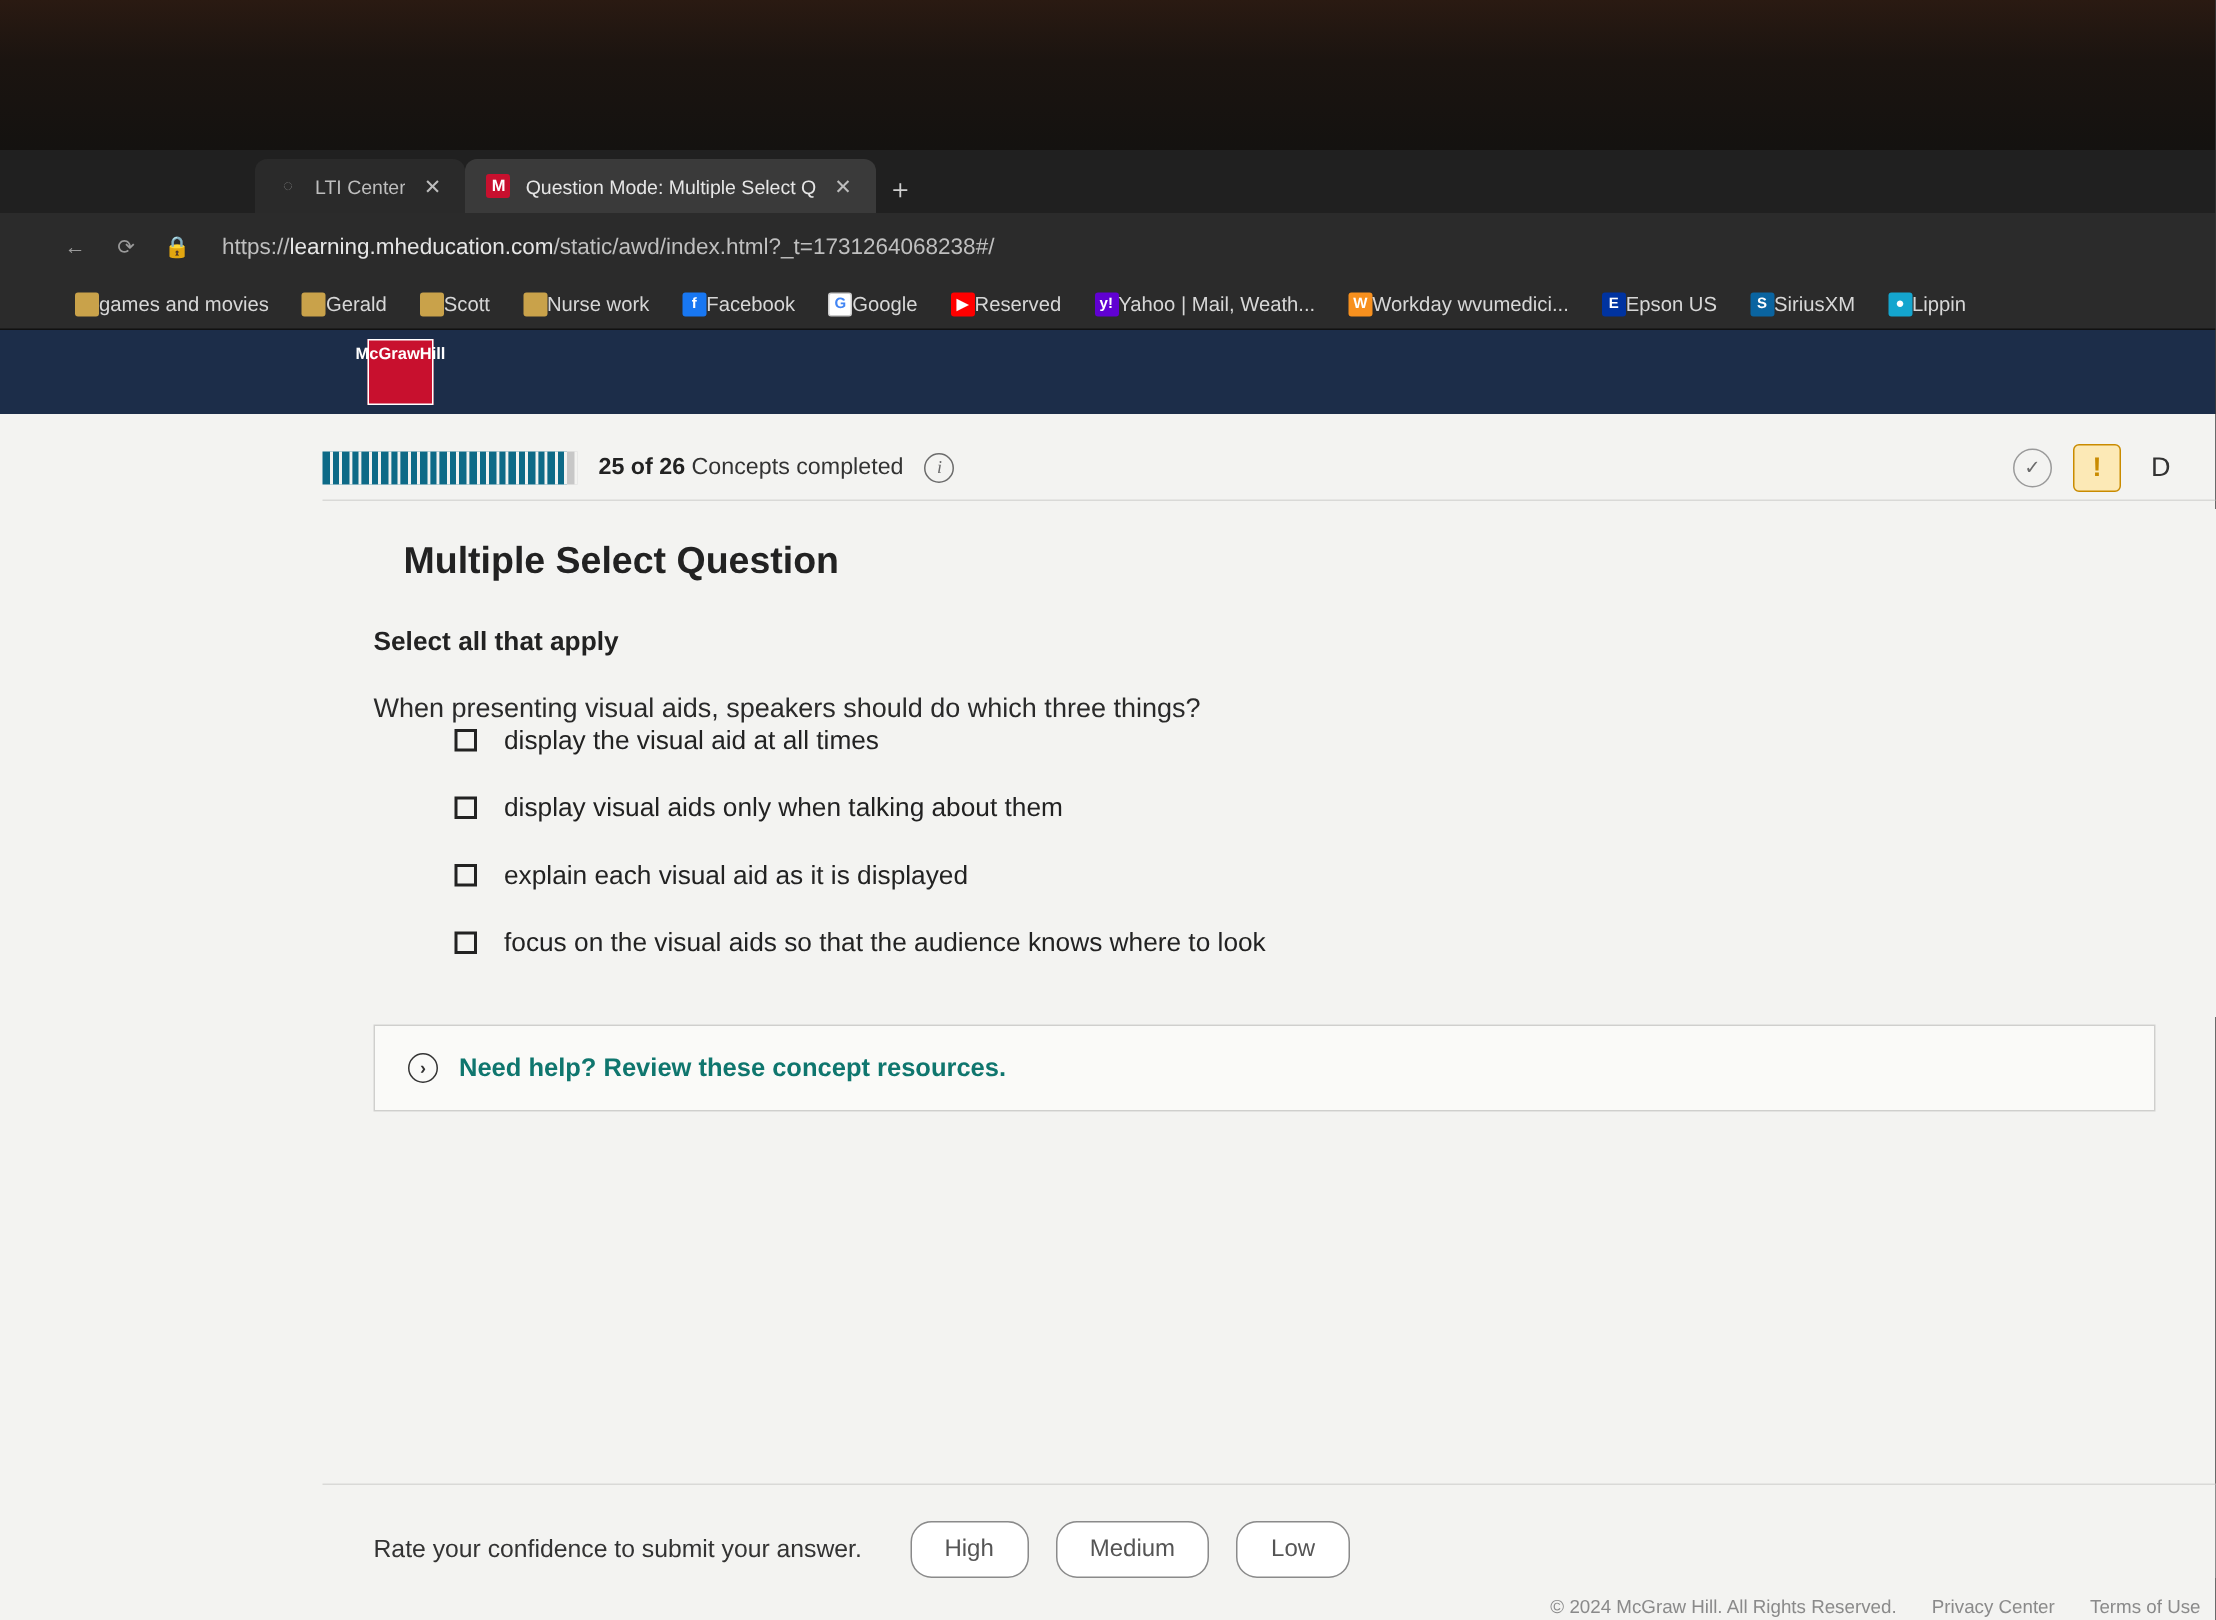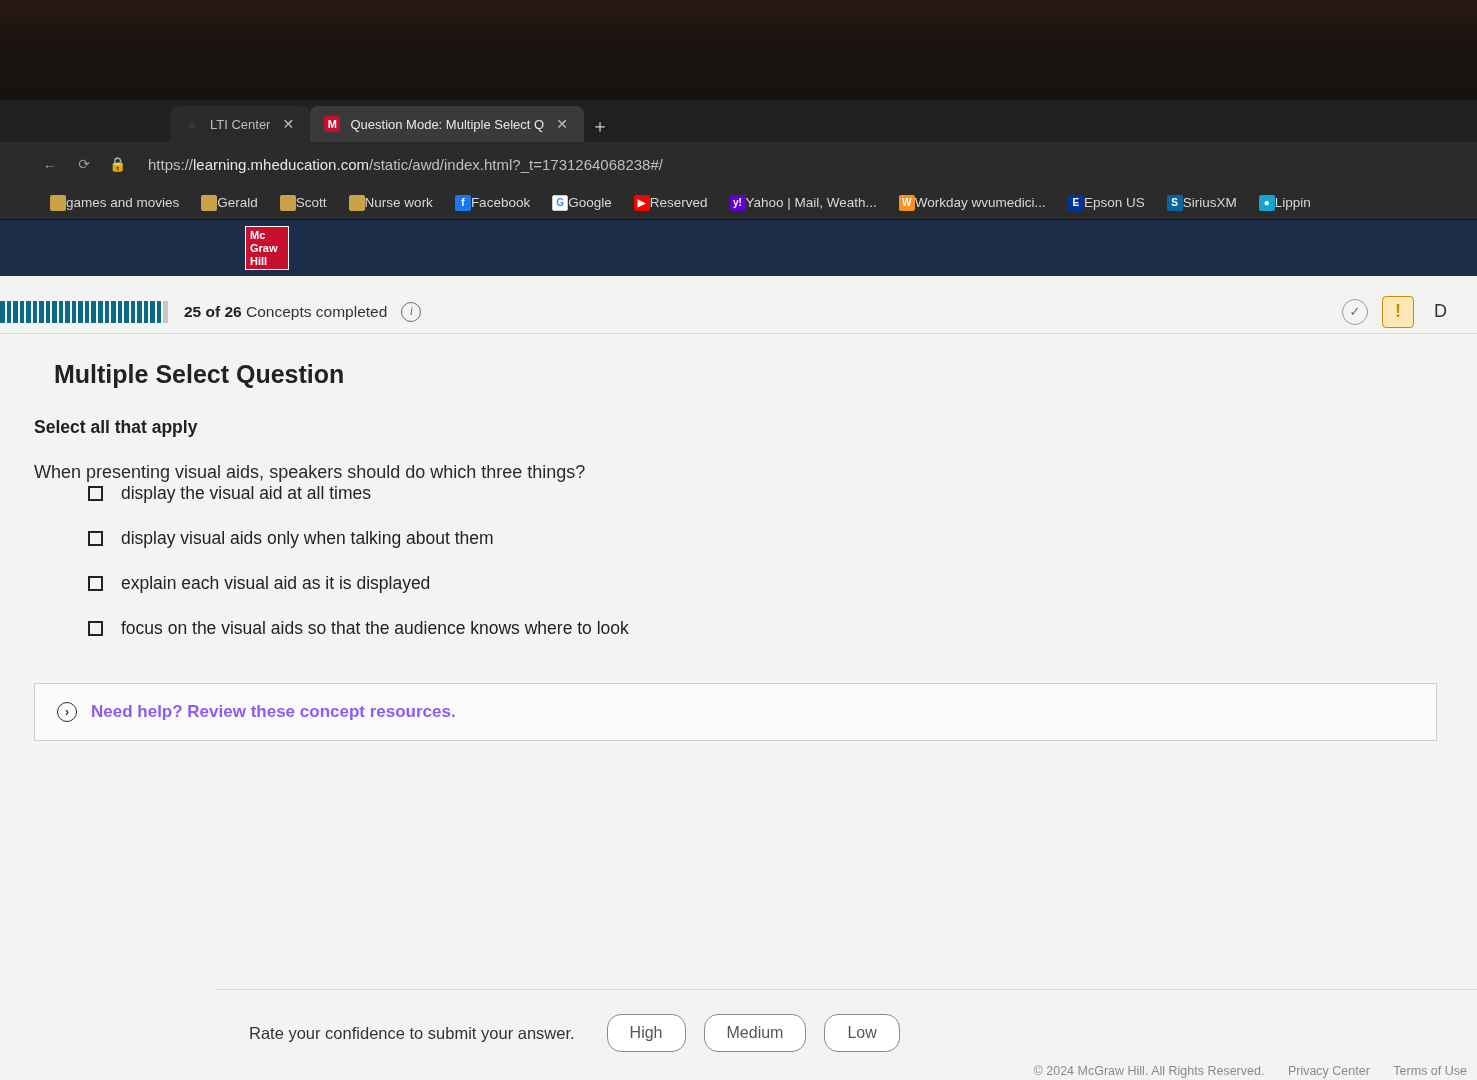--- a/index.html
+++ b/index.html
@@ -28,24 +28,24 @@
   .gg { background:#fff; color:#4285f4; border-radius:50%; border:1px solid #ccc; font-size:11px; }
   .yt { background:#ff0000; color:#fff; border-radius:3px; font-size:8px; }
   .ya { background:#6001d2; color:#fff; font-size:9px; }
   .wd { background:#f7901e; color:#fff; border-radius:50%; font-size:9px; }
   .ep { background:#0033a0; color:#fff; font-size:10px; }
   .sx { background:#0a64a0; color:#fff; font-size:10px; }
   .li { background:#14a5ce; color:#fff; border-radius:50%; font-size:9px; }
 
   
   .app-header { height:56px; background:#1c2d49; display:flex; align-items:center; padding-left:245px; }
-  .mc-logo { width:44px; height:44px; background:#c8102e; color:#fff; font-size:11px; line-height:13px; font-weight:bold; padding:3px 4px; border:1px solid #fff; display:flex; flex-direction:column; justify-content:center; }
-
-  
-  .viewport { background:#f3f3f1; height: calc(1080px - 100px - 42px - 44px - 34px - 56px); position:relative; }
+  .mc-logo { width:44px; height:44px; background:#c8102e; color:#fff; font-size:11px; line-height:13px; font-weight:bold; padding:3px 4px; border:1px solid #fff; display:flex; flex-direction:row; justify-content:center; }
+
+  
+  .viewport { background:#f3f3f1; height: calc(1080px - 100px - 42px - 44px - 34px - 56px); position:relative; padding-left:215px; }
   .prog-row { display:flex; align-items:center; height:58px; gap:14px; padding-top:14px; padding-right:30px; border-bottom:1px solid #d9d9d7; }
   .pbar { width:170px; height:22px; display:flex; gap:0; }
   .pbar .seg { flex:1; background:#0d6a87; border-right:2px solid #f3f3f1; }
   .pbar .seg.off { background:#c7c7c7; }
   .ptext { font-size:15.5px; color:#333; }
   .ptext b { font-weight:700; color:#222; }
   .info-circ { width:20px; height:20px; border:1.5px solid #6b6b6b; border-radius:50%; display:flex; align-items:center; justify-content:center; font-size:12px; color:#6b6b6b; font-family:Georgia,serif; font-style:italic; }
   .prog-row .spacer { flex:1; }
   .circ-btn { width:26px; height:26px; border:1.5px solid #9a9a9a; border-radius:50%; display:flex; align-items:center; justify-content:center; color:#6b6b6b; font-size:13px; }
   .warn-btn { width:32px; height:32px; border:1.5px solid #c98b00; background:#fce9b6; border-radius:4px; display:flex; align-items:center; justify-content:center; color:#c98b00; font-size:18px; font-weight:bold; }
@@ -55,21 +55,21 @@
   .qtitle { font-size:25px; font-weight:700; color:#222; margin-bottom:28px;margin-left:20px; }
   .qinstr { font-size:17.5px; font-weight:700; color:#222; margin-bottom:24px; }
   .qtext  { font-size:18px; color:#2a2a2a; }
   .opts { padding-left:54px; display:flex; flex-direction:column; gap:24px; }
   .opt { display:flex; align-items:center; gap:18px; }
   .cb { width:15px; height:15px; border:2.2px solid #222; flex-shrink:0; }
   .opt span.lbl { font-size:17.5px; color:#222; }
 
   .help-box { margin:44px 0 0 0; border:1px solid #cfcfcd; background:#fafaf8; padding:18px 22px; display:flex; align-items:center; gap:14px; }
   .chev-circ { width:20px; height:20px; border:1.8px solid #333; border-radius:50%; display:flex; align-items:center; justify-content:center; font-size:12px; color:#333; font-weight:bold; }
-  .help-box .t { font-size:17px; font-weight:700; color:#8b5cf6; }
+  .help-box .t { font-size:17px; font-weight:700; color:#0f766e; }
 
   .conf-row { position:absolute; left:215px; right:0; bottom:28px; border-top:1px solid #d9d9d7; padding:24px 30px 0 34px; display:flex; align-items:center; gap:18px; background:#f3f3f1; }
   .conf-row .lbl { font-size:16.5px; color:#333; margin-right:14px; }
   .cbtn { padding:9px 22px; border:1px solid #8a8a8a; border-radius:14px; background:#fff; color:#555; font-size:16px; }
 
   .footer { position:absolute; left:215px; right:0; bottom:2px; font-size:12.5px; color:#8a8a8a; text-align:right; }
   .footer span { margin:0 10px; }
 </style>
 </head>
 <body>

